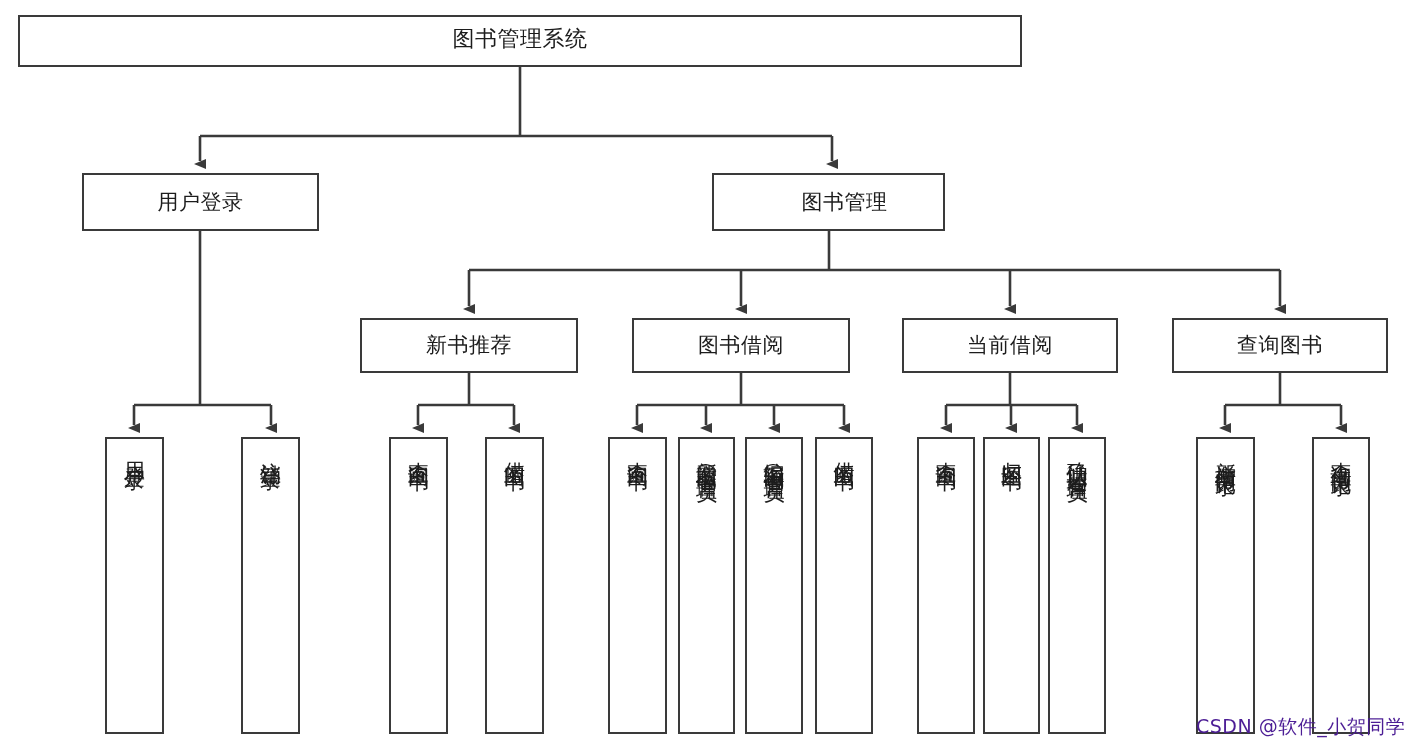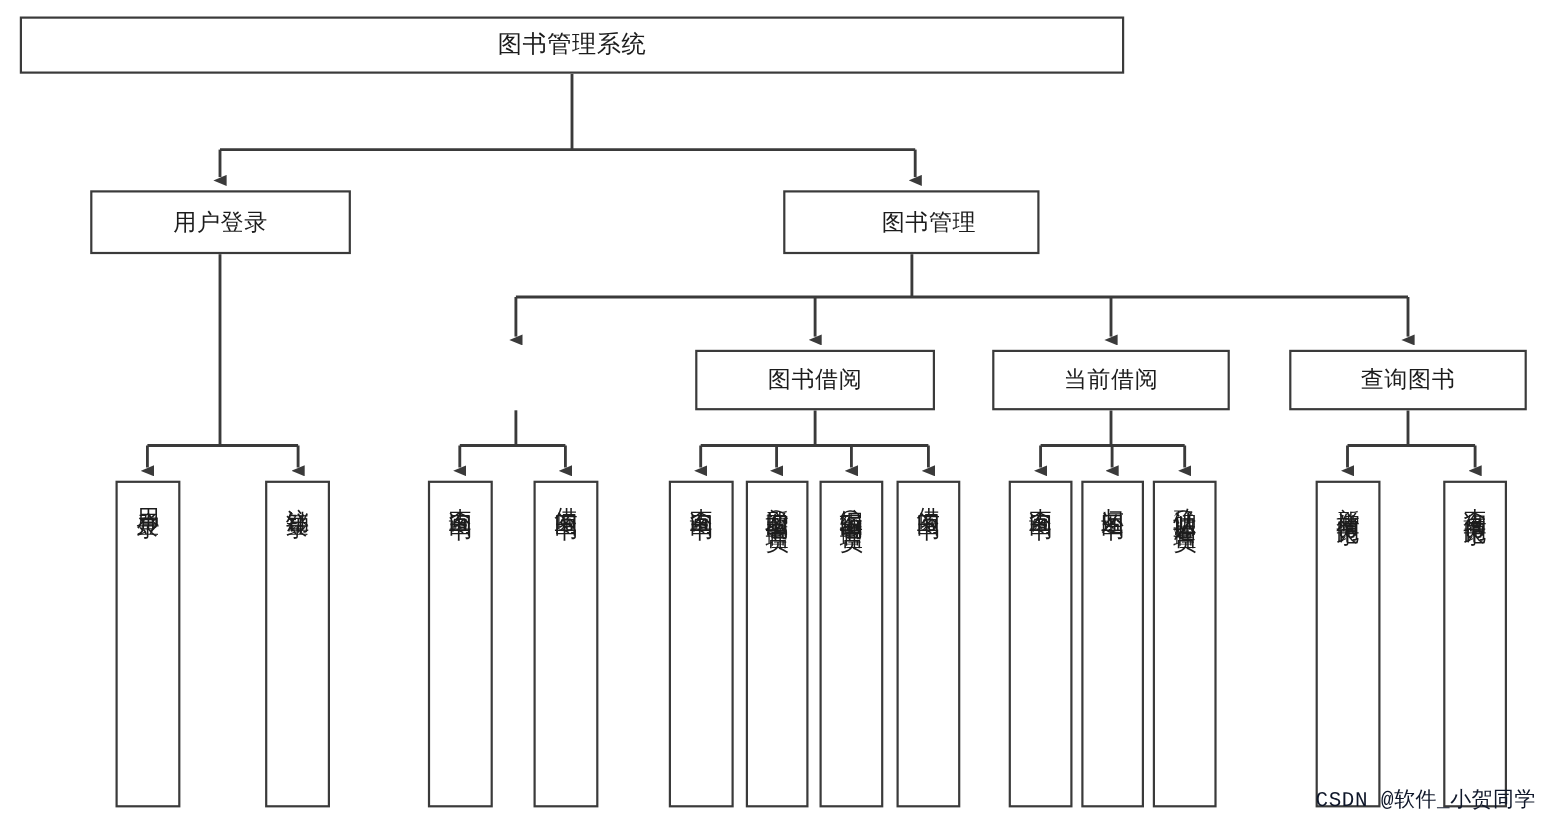--- a/index.html
+++ b/index.html
@@ -131,31 +131,34 @@
     </g>
 
     <g stroke="#3a3a3a" stroke-width="2.6" fill="none">
       <path d="M1280,373 L1280,405"></path>
       <path d="M1225,405 L1341,405"></path>
       <path d="M1225,405 L1225,425" marker-end="url(#arrowhead)"></path>
       <path d="M1341,405 L1341,425" marker-end="url(#arrowhead)"></path>
     </g>
   </svg>
 
-  <div class="node horizontal root" id="node-root" style="left: 18px; top: 15px; width: 1004px; height: 52px;">
+  <div class="node horizontal root" id="node-root" style="left: 18px; top: 15px; width: 1004px; height: 52px; font-family: Liberation Mono, monospace;">
     <span class="label">图书管理系统</span>
   </div>
 
   <div class="node horizontal" id="node-l1-0" style="left: 82px; top: 173px; width: 237px; height: 58px;">
     <span class="label">用户登录</span>
   </div>
   <div class="node horizontal" id="node-l1-1" style="left: 712px; top: 173px; width: 233px; height: 58px; padding-left: 32px;">
     <span class="label">图书管理</span>
   </div>
 
+  <div class="node horizontal" id="node-l2-0" style="left: 360px; top: 318px; width: 218px; height: 55px;">
+    <span class="label">新书推荐</span>
+  </div>
   <div class="node horizontal" id="node-l2-2" style="left: 902px; top: 318px; width: 216px; height: 55px;">
     <span class="label">当前借阅</span>
   </div>
   <div class="node horizontal" id="node-l2-1" style="left: 632px; top: 318px; width: 218px; height: 55px;">
     <span class="label">图书借阅</span>
   </div>
   <div class="node horizontal" id="node-l2-3" style="left: 1172px; top: 318px; width: 216px; height: 55px;">
     <span class="label">查询图书</span>
   </div>
 
@@ -192,15 +195,15 @@
   <div class="node vertical" id="node-leaf-10" style="left: 1048px; top: 437px; width: 58px; height: 297px;">
     <span class="label">确认归还（管理员）</span>
   </div>
   <div class="node vertical" id="node-leaf-11" style="left: 1196px; top: 437px; width: 59px; height: 297px;">
     <span class="label">新增借阅记录</span>
   </div>
   <div class="node vertical" id="node-leaf-12" style="left: 1312px; top: 437px; width: 58px; height: 297px;">
     <span class="label">查询借阅记录</span>
   </div>
 
-  <div class="watermark" style="left: 1196px; top: 714px; color: #0f172a; font-family: Liberation Mono, monospace;">CSDN @软件_小贺同学</div>
+  <div class="watermark" style="left: 1196px; top: 714px; color: #4c1d95;">CSDN @软件_小贺同学</div>
 
 </div>
 
 </body></html>

